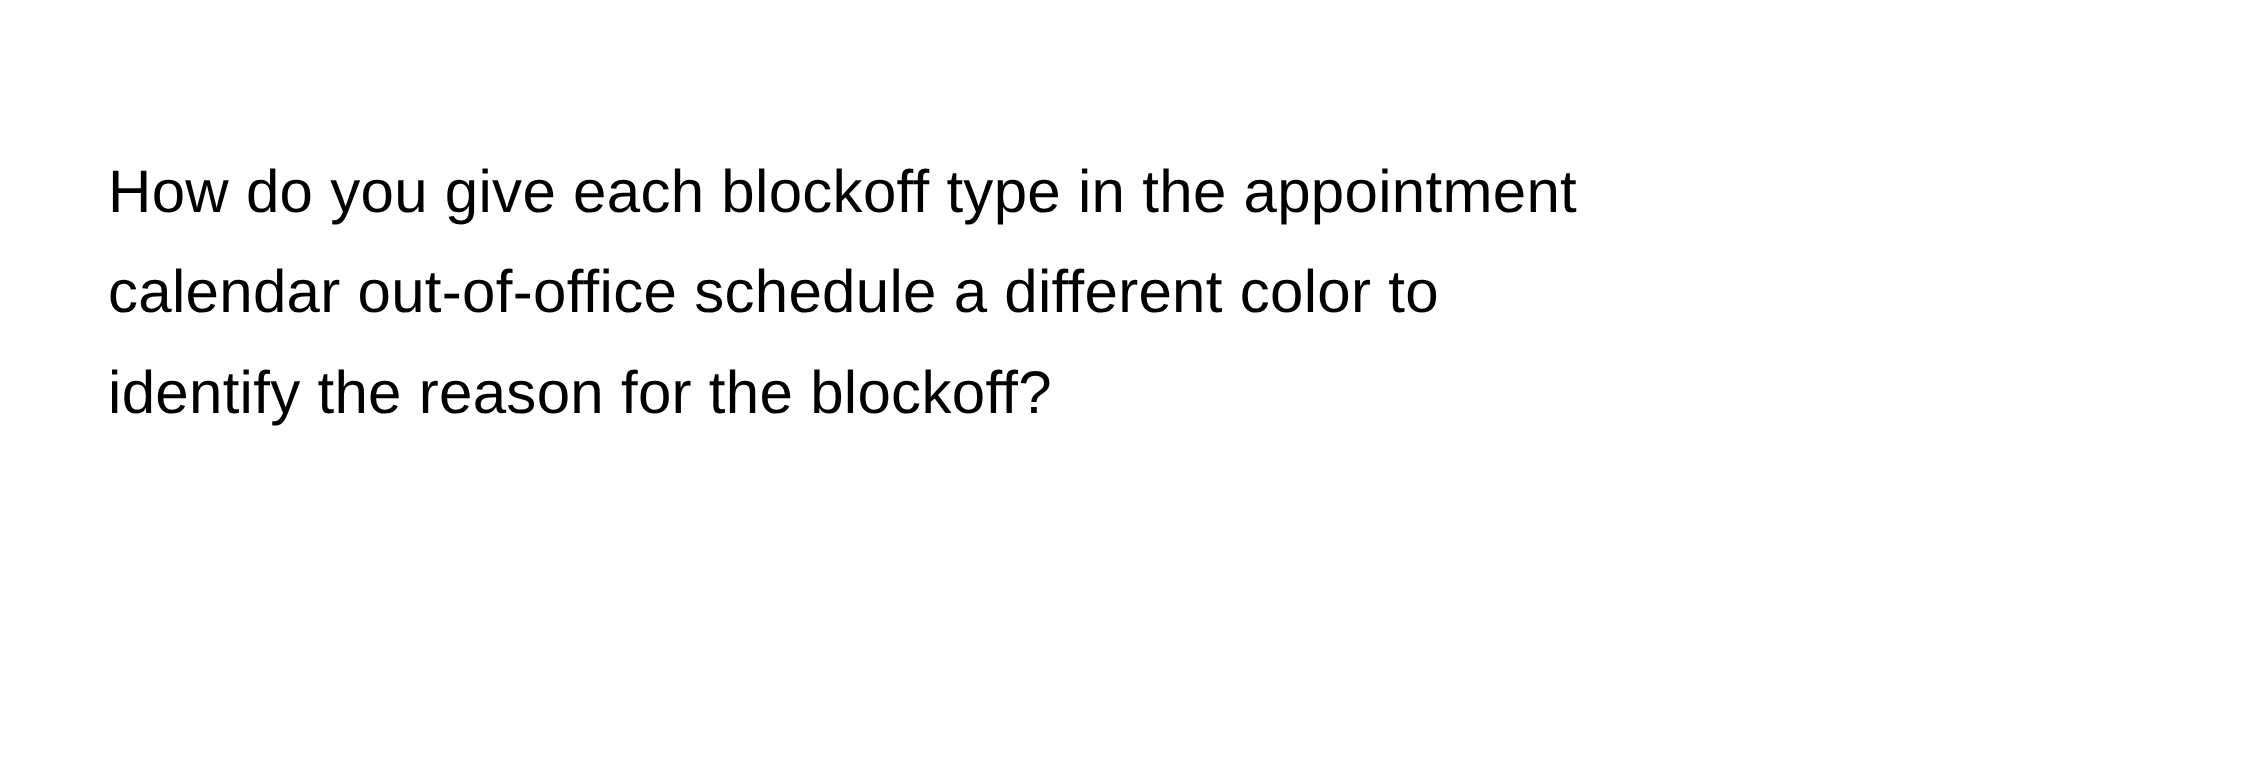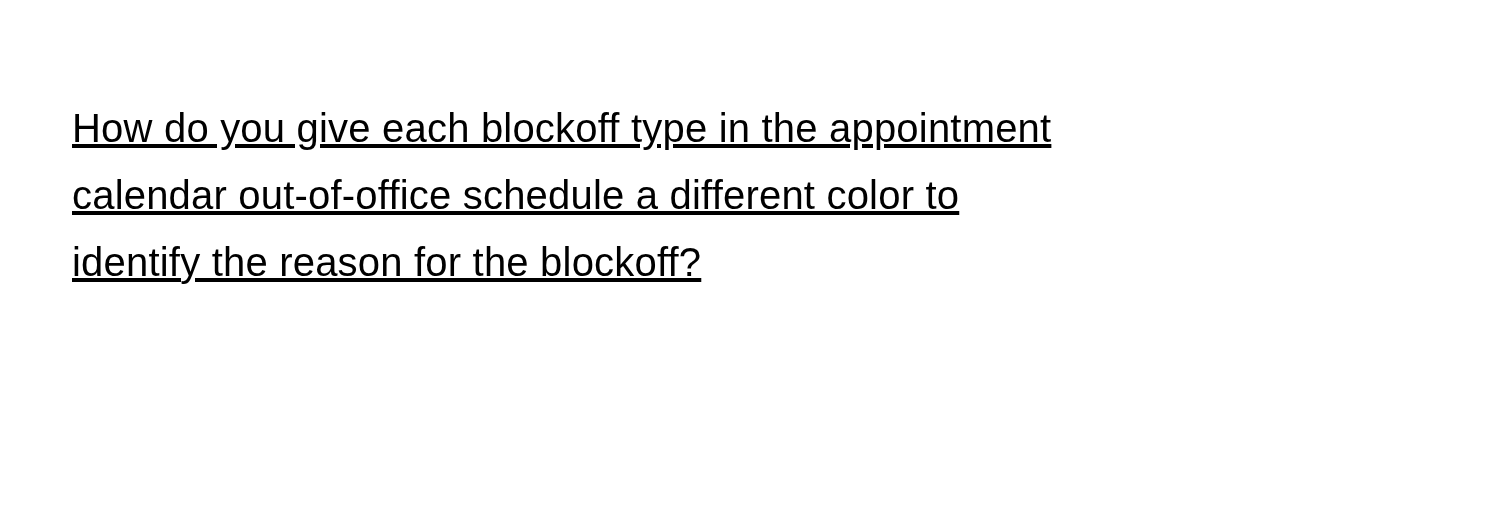--- a/index.html
+++ b/index.html
@@ -14,19 +14,18 @@
       font-family: -apple-system, BlinkMacSystemFont, "Segoe UI", Helvetica, Arial, sans-serif;
       padding: 95px 72px 0 72px;
     }
     .question-text {
       font-size: 40px;
       line-height: 1.67;
       color: #000000;
       font-weight: 400;
       letter-spacing: 0.2px;
       max-width: 1000px;
-      text-decoration: underline;
     }
   </style>
 </head>
 <body>
 
 <div class="question-text">How do you give each blockoff type in the appointment calendar out-of-office schedule a different color to identify the reason for the blockoff?</div>
 
 </body></html>

